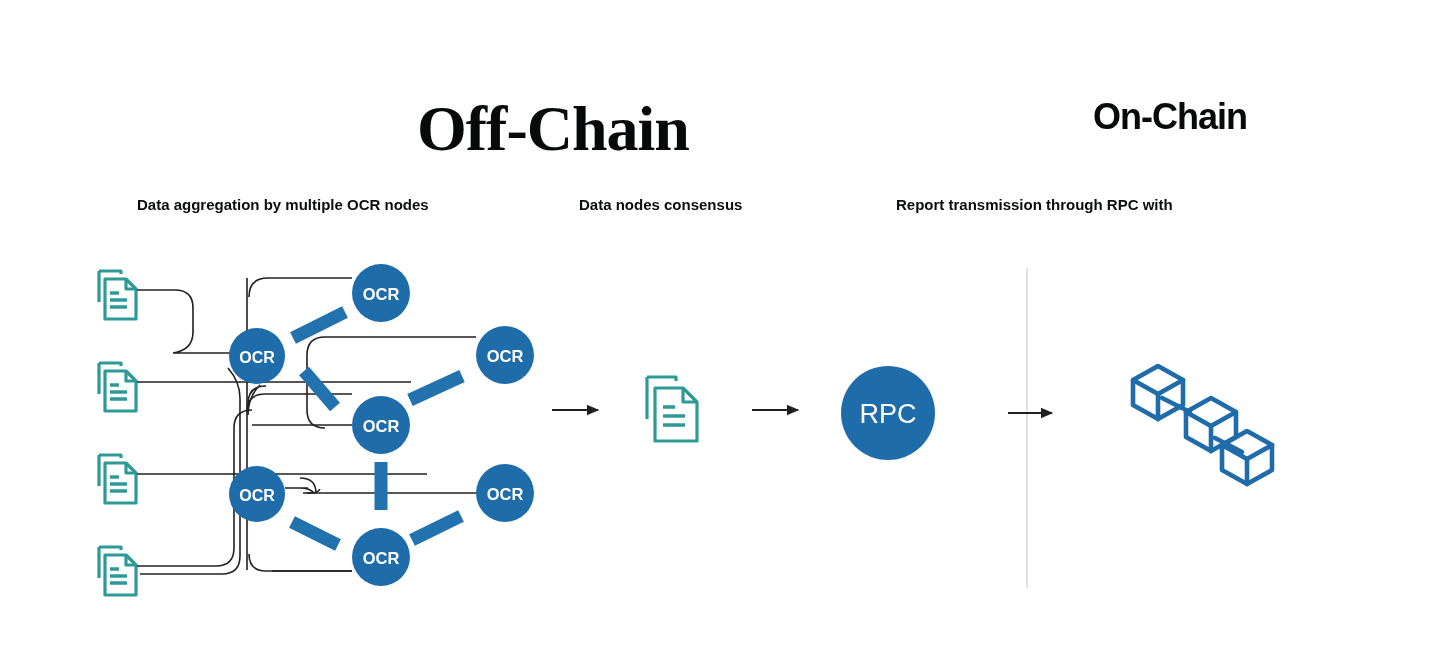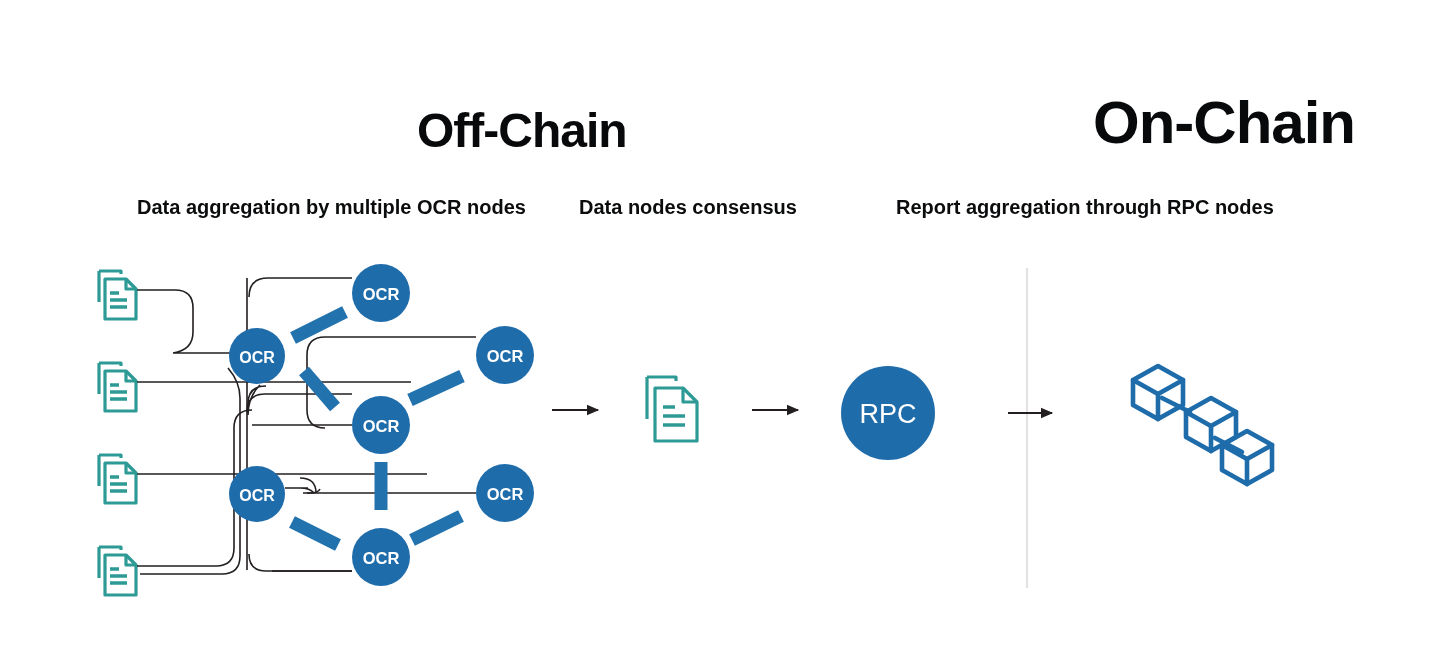--- a/index.html
+++ b/index.html
@@ -1,23 +1,23 @@
 <!DOCTYPE html>
 <html><head>
 <meta charset="utf-8">
 <style>
   html,body{margin:0;padding:0;background:#ffffff;}
   body{width:1440px;height:672px;overflow:hidden;font-family:"Liberation Sans",sans-serif;}
   .stage{position:relative;width:1440px;height:672px;background:#ffffff;}
 
   .hdr{position:absolute;font-weight:bold;color:#08090a;letter-spacing:-1px;white-space:nowrap;}
-  #hdr-off{left:417px;top:103px;font-size:48px;}
-  #hdr-on{left:1093px;top:88px;font-size:60px;}
+  #hdr-off{left:417px;top:92px;font-size:64px;font-family:Liberation Serif, serif;}
+  #hdr-on{left:1093px;top:96px;font-size:36px;}
 
-  .sub{position:absolute;font-weight:bold;color:#0b0c0d;font-size:20px;white-space:nowrap;}
+  .sub{position:absolute;font-weight:bold;color:#0b0c0d;font-size:15px;white-space:nowrap;}
   #sub-agg{left:137px;top:196px;}
   #sub-cons{left:579px;top:196px;}
   #sub-rpc{left:896px;top:196px;}
 
   svg.diagram{position:absolute;left:0;top:0;width:1440px;height:672px;}
   .ocr-label{fill:#ffffff;font-family:"Liberation Sans",sans-serif;font-weight:bold;text-anchor:middle;dominant-baseline:central;}
   .rpc-label{fill:#ffffff;font-family:"Liberation Sans",sans-serif;font-weight:normal;font-size:27px;text-anchor:middle;dominant-baseline:central;}
   .wire{fill:none;stroke:#231f20;stroke-width:1.6;}
   .bar{stroke:#2272AE;stroke-width:13;stroke-linecap:butt;}
   .node{fill:#1F6CAB;}
@@ -30,21 +30,21 @@
 </head>
 <body>
 
 <div class="stage">
 
   <div class="hdr" id="hdr-off">Off-Chain</div>
   <div class="hdr" id="hdr-on">On-Chain</div>
 
   <div class="sub" id="sub-agg">Data aggregation by multiple OCR nodes</div>
   <div class="sub" id="sub-cons">Data nodes consensus</div>
-  <div class="sub" id="sub-rpc">Report aggregation through RPC nodes</div>
+  <div class="sub" id="sub-rpc">Report transmission through RPC with</div>
 
   <svg class="diagram" viewBox="0 0 1440 672" xmlns="http://www.w3.org/2000/svg">
     <defs>
       <marker id="ah" markerWidth="7" markerHeight="7" refX="5.6" refY="3.1" orient="auto">
         <path d="M0,0.4 L6.2,3.1 L0,5.8 Z" fill="#231f20"></path>
       </marker>
     </defs>
 
     <g>
       <path class="doc-out" d="M99,271 h22 v3 M99,271 v31"></path>

